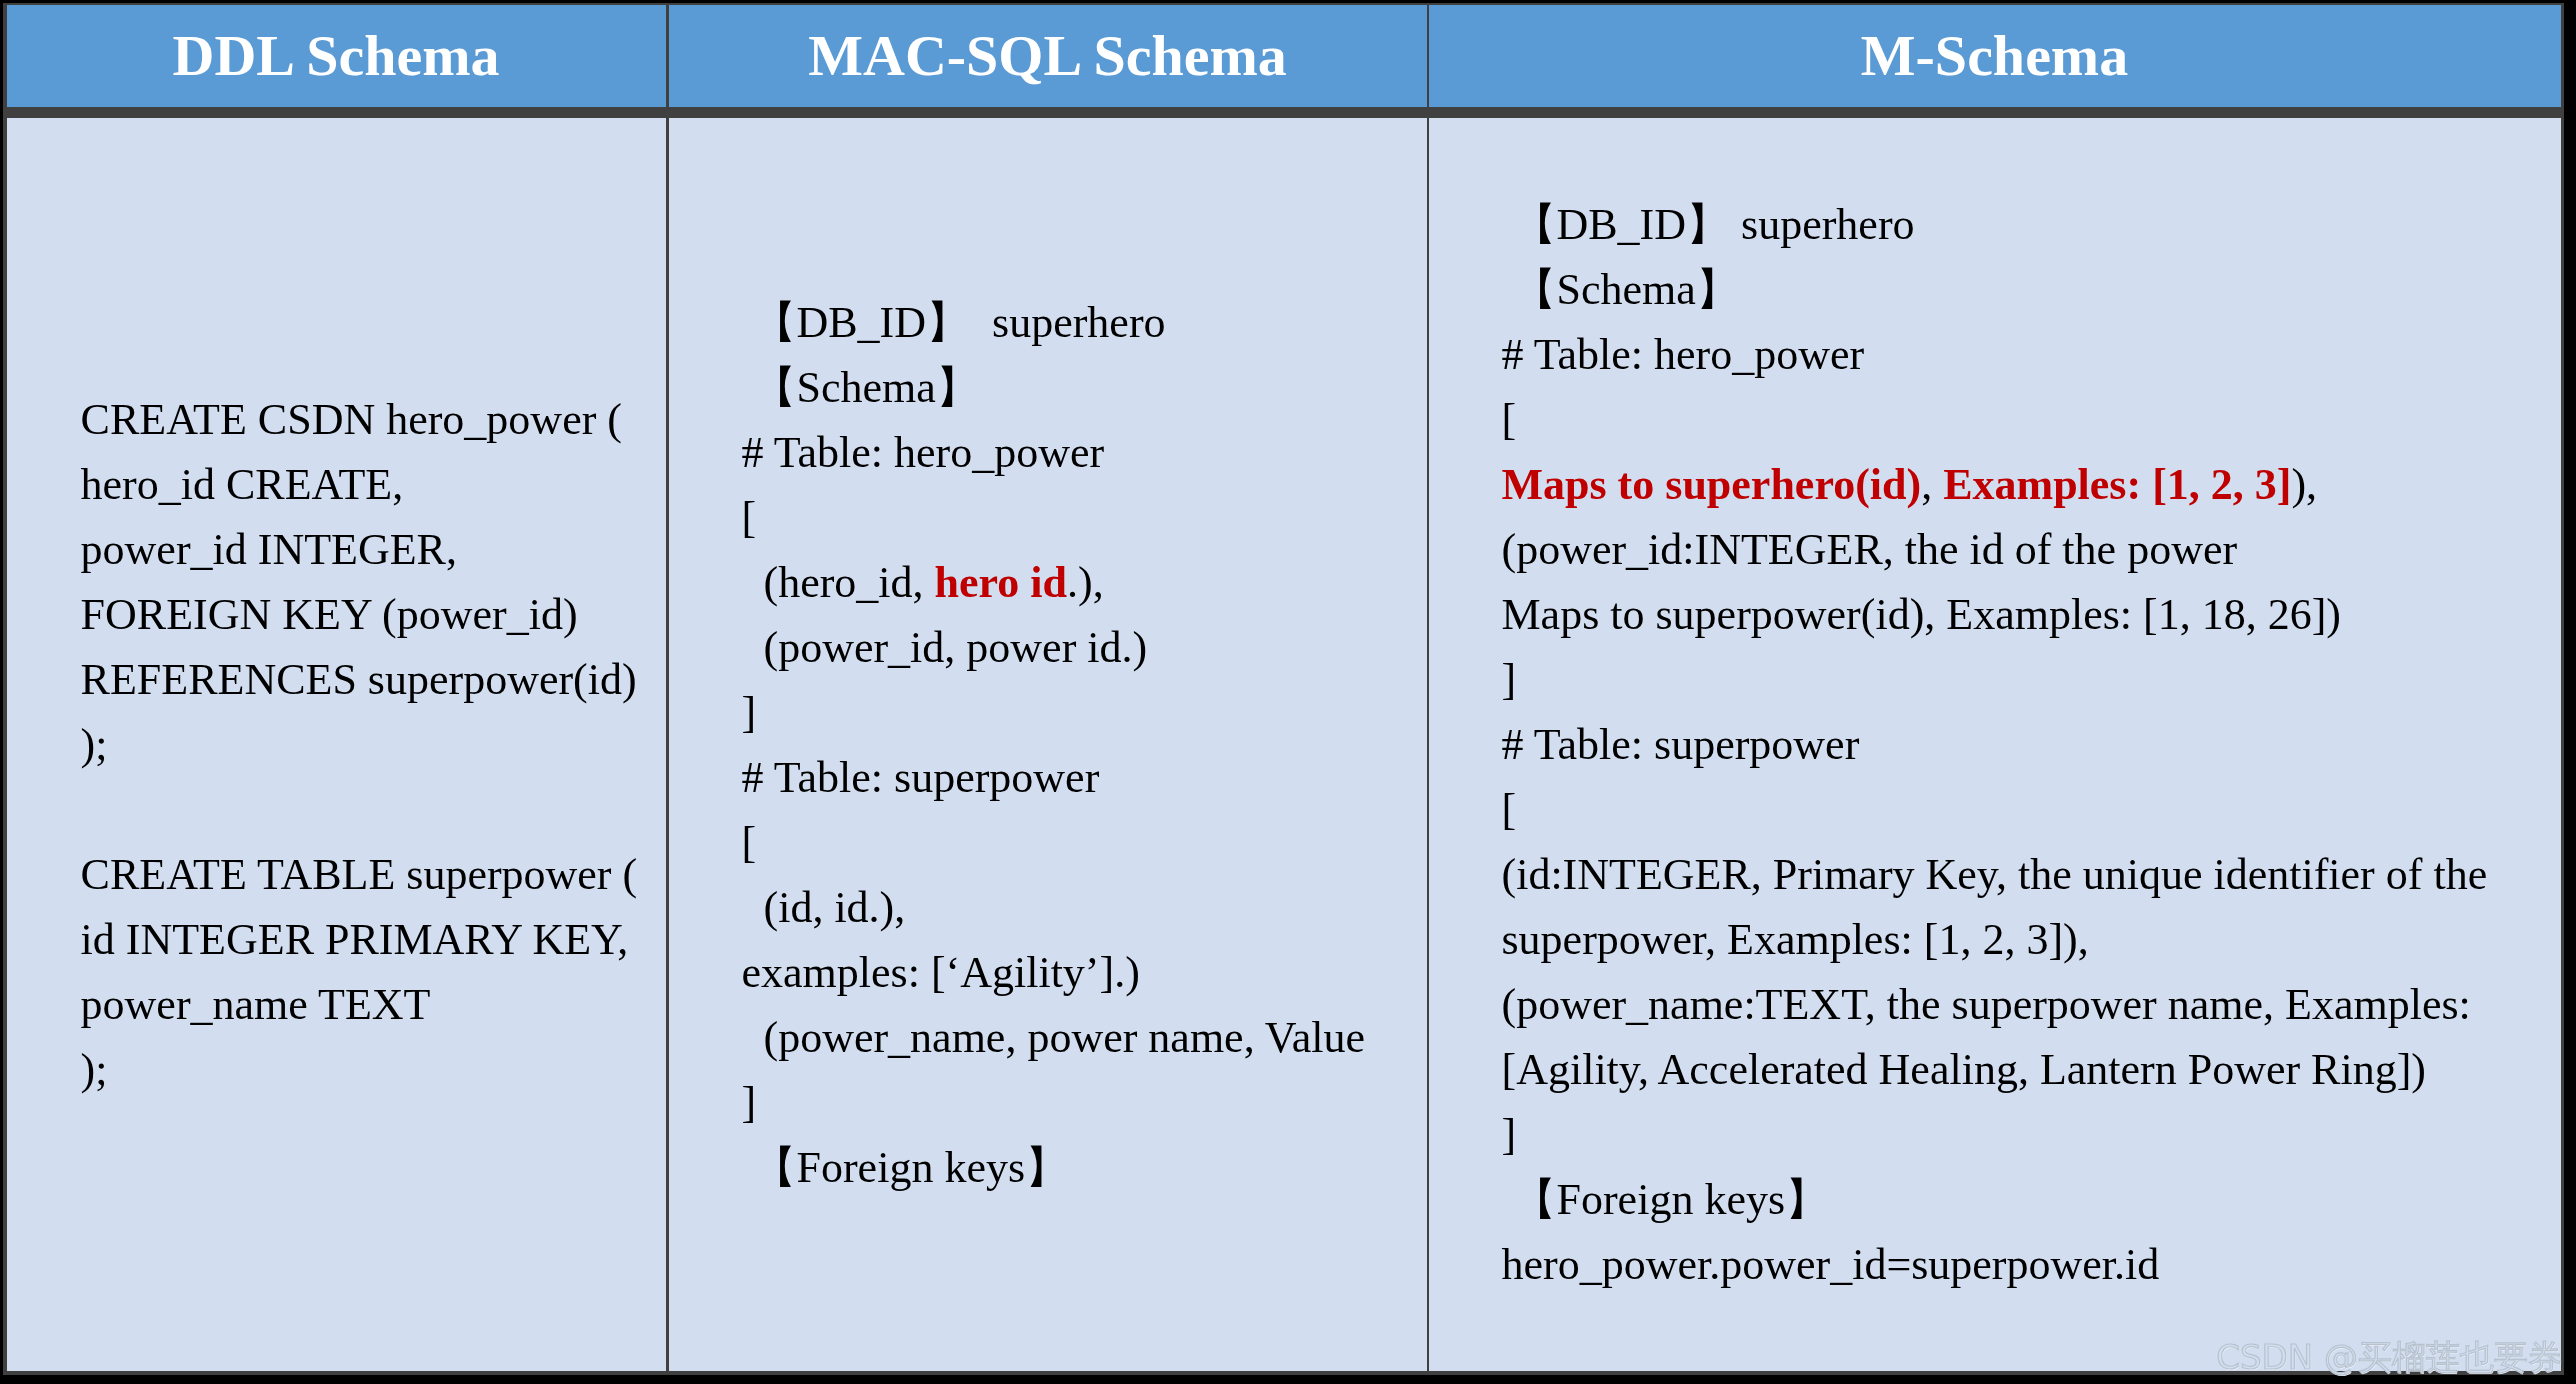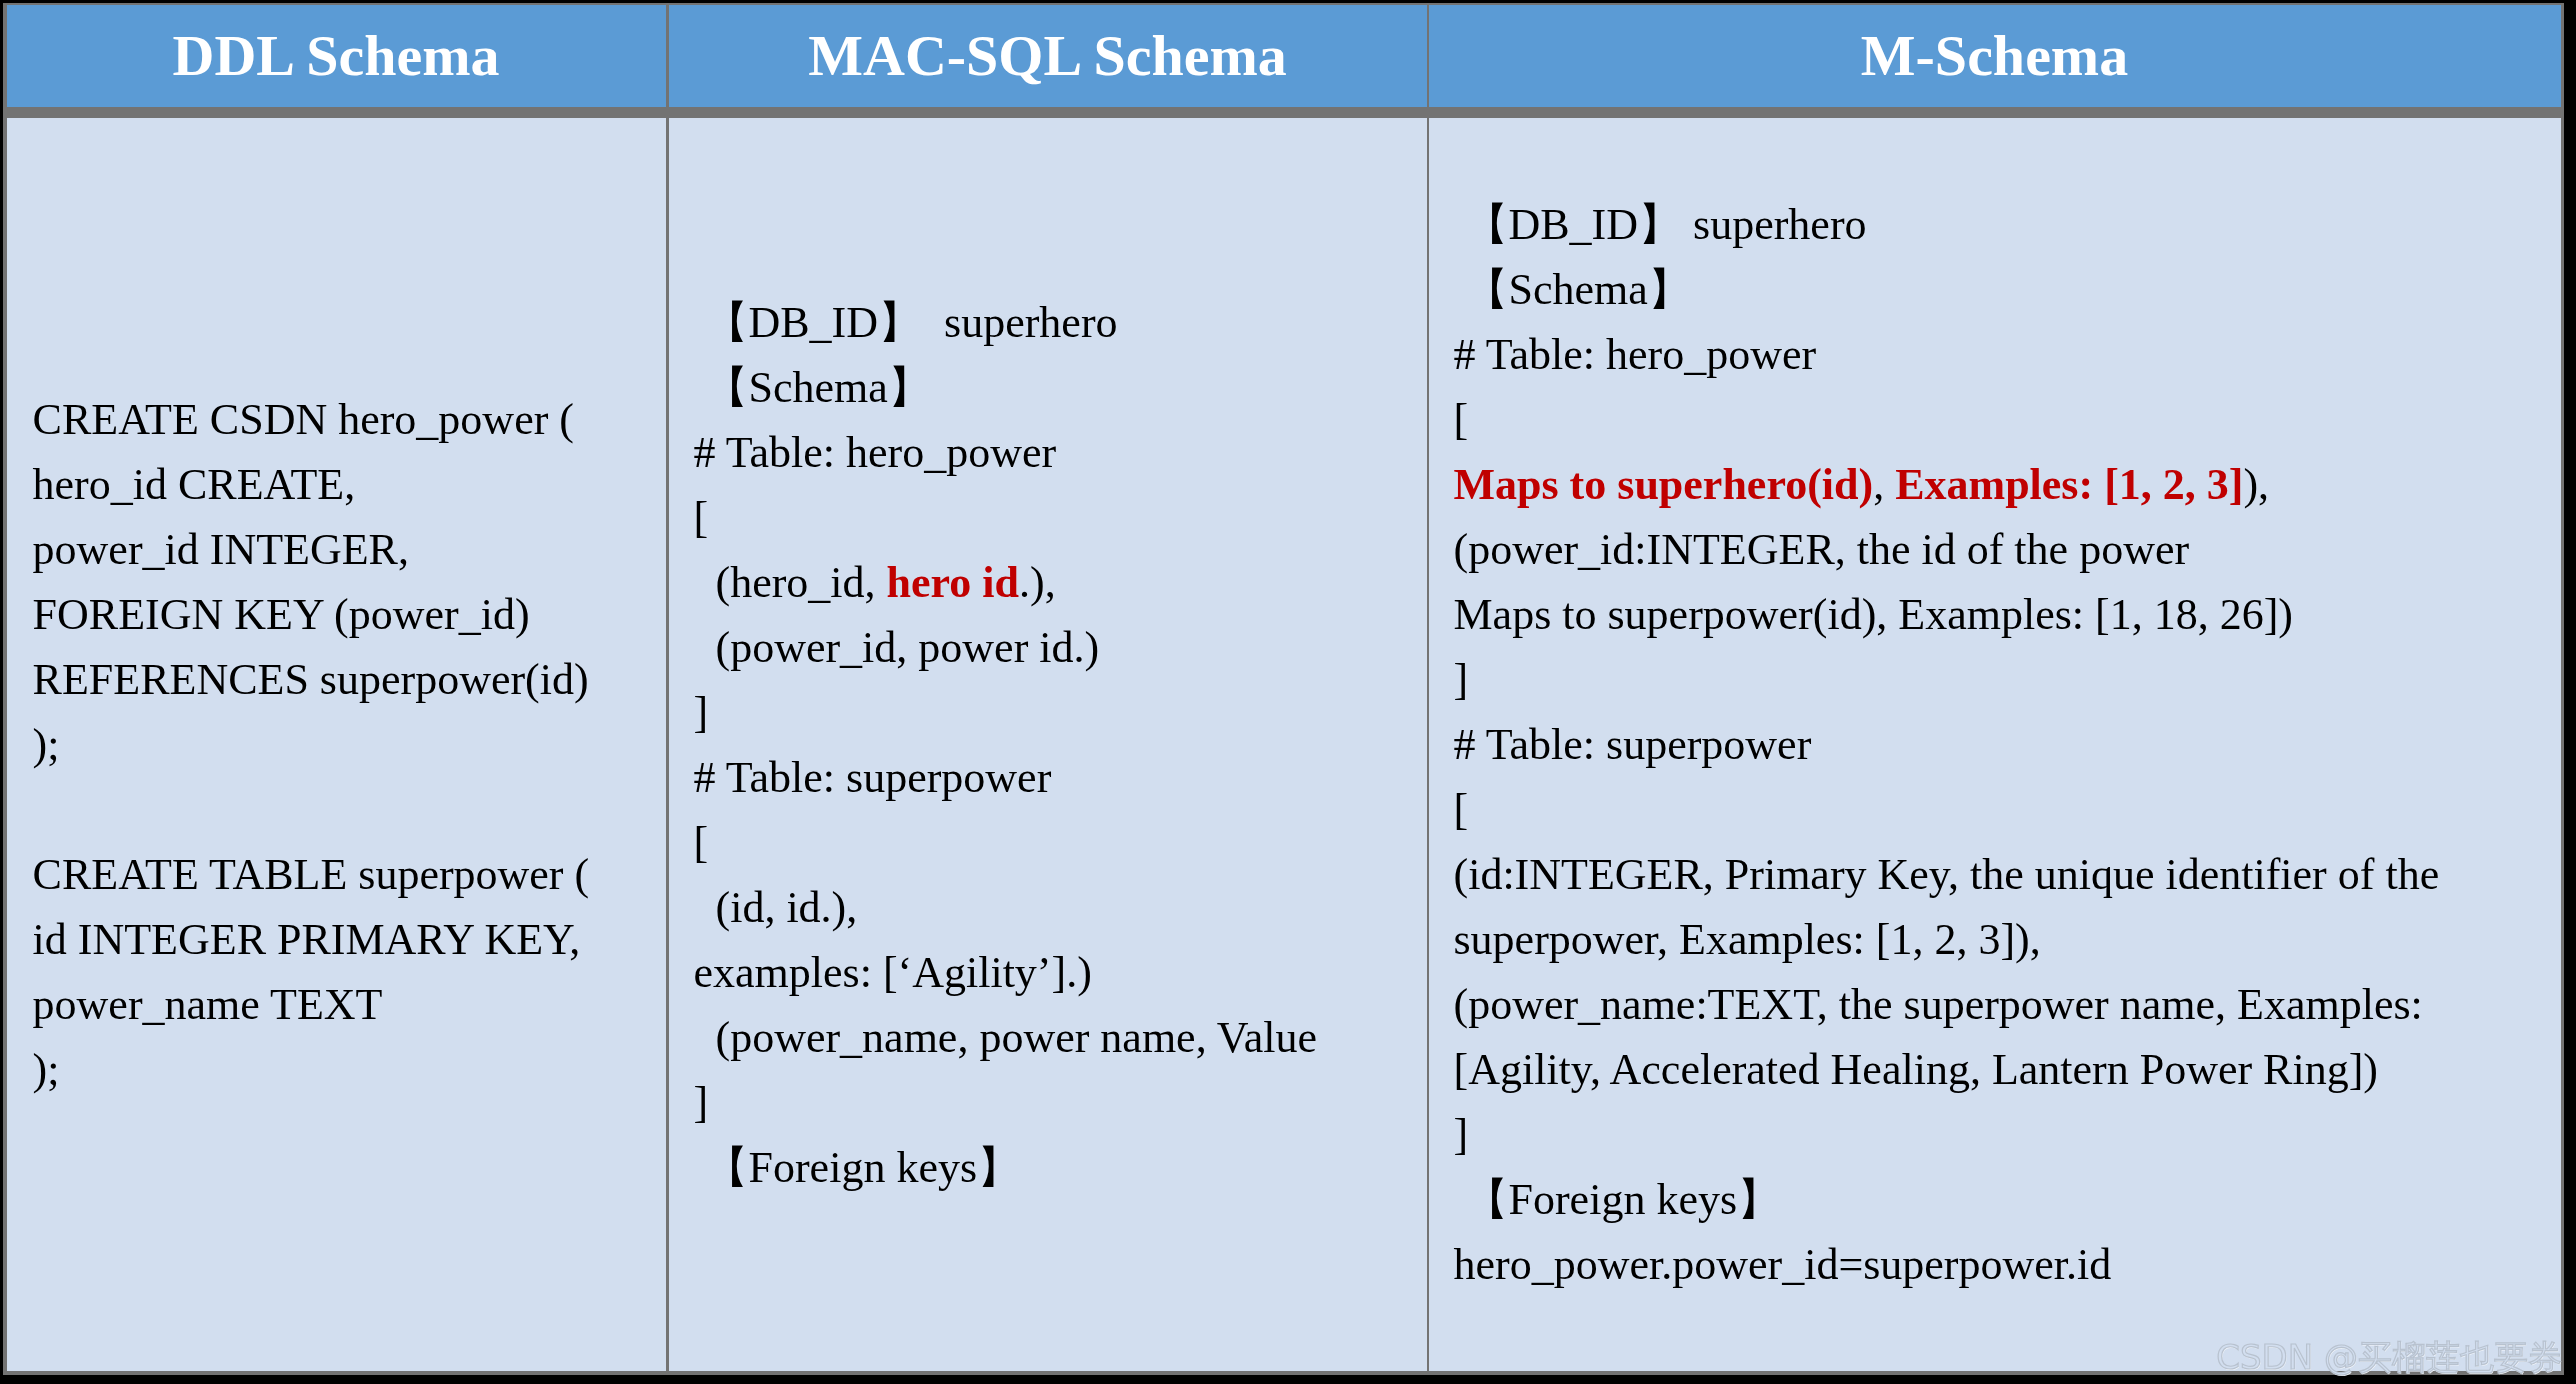--- a/index.html
+++ b/index.html
@@ -13,21 +13,21 @@
     position: relative;
     overflow: hidden;
     font-family: "Liberation Serif", "DejaVu Serif", serif;
   }
   .frame {
     position: absolute;
     left: 2.5px;
     top: 3.3px;
     width: 2561px;
     height: 1372px;
-    background: #737373;
+    background: #404040;
   }
   .cell {
     position: absolute;
     box-sizing: border-box;
   }
   .head {
     top: 1.6px;
     height: 102px;
     background: #5B9BD5;
     color: #ffffff;
@@ -40,20 +40,21 @@
   }
   .body {
     top: 115px;
     height: 1253px;
     background: #D2DEEF;
     color: #000000;
     font-size: 44px;
     display: flex;
     flex-direction: column;
     justify-content: center;
+    padding-left: 48px;
   }
   .col1 { left: 4.1px;   width: 659px; }
   .col2 { left: 666px; width: 758px; }
   .col3 { left: 1426px; width: 1132px; }
 
   .line {
     height: 65px;
     line-height: 65px;
     white-space: pre;
   }

